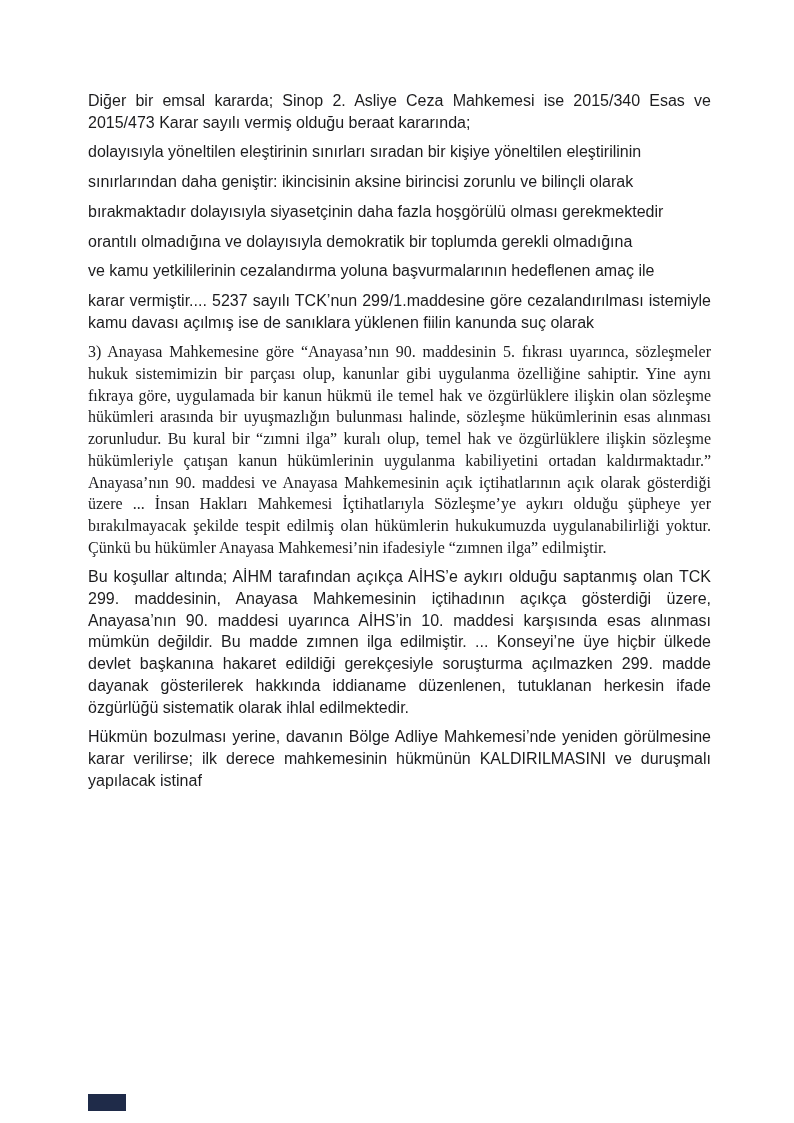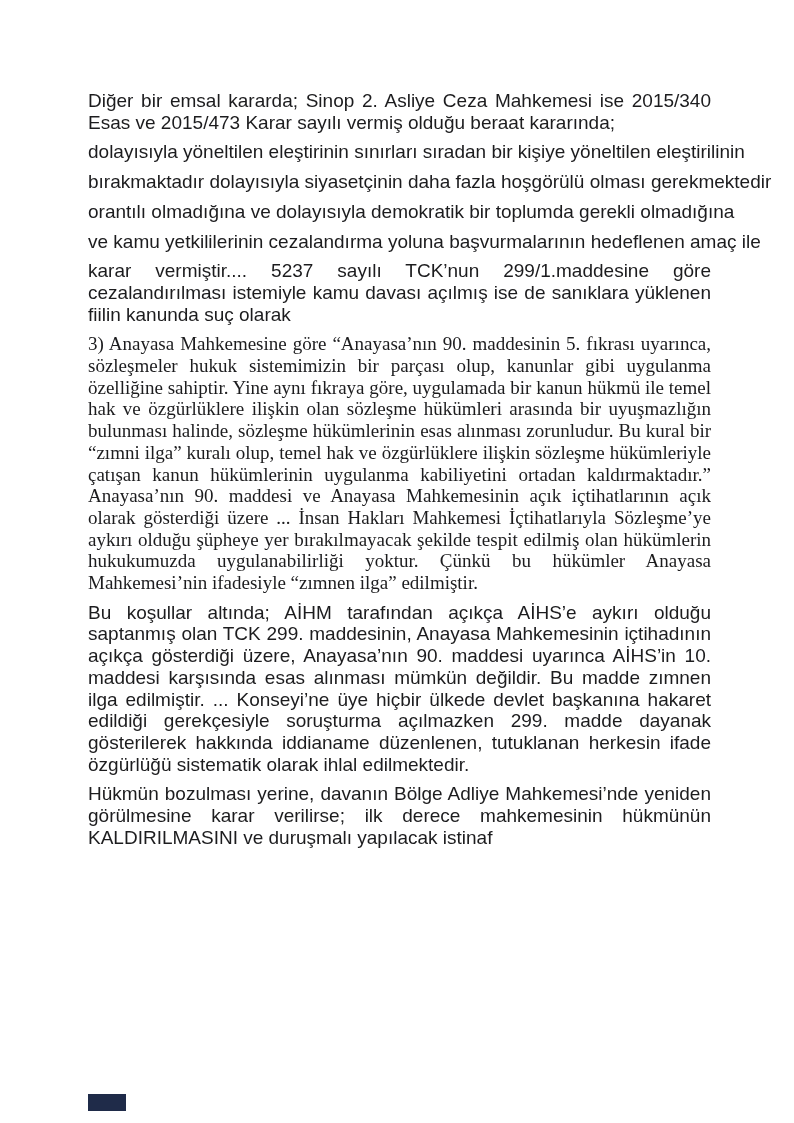--- a/index.html
+++ b/index.html
@@ -15,31 +15,31 @@
     background: #ffffff;
     overflow: hidden;
     font-family: "Liberation Sans", "DejaVu Sans", sans-serif;
   }
   .content {
     position: absolute;
     left: 88px;
     top: 90px;
     width: 623px;
     color: #1c1c1e;
-    font-size: 19px;
+    font-size: 16px;
     line-height: 21.7px;
     letter-spacing: 0px;
   }
   .content p {
     margin: 0 0 8px 0;
     text-align: justify;
   }
   
   .content p.single {
-    text-align: right;
+    text-align: left;
     white-space: nowrap;
   }
   .sp-before-xl { margin-top: 30px; font-family: Liberation Serif, serif; }
   .sp-before-lg { margin-top: 17px; }
   .sp-before-sm { margin-top: 6px; }
   .stamp {
     position: absolute;
     left: 88px;
     top: 1094px;
     width: 38px;
@@ -47,20 +47,21 @@
     background: #1f2b49;
   }
 </style>
 </head>
 <body>
 
 <div class="page">
   <main class="content">
     <p>Diğer bir emsal kararda; Sinop 2. Asliye Ceza Mahkemesi ise 2015/340 Esas ve 2015/473 Karar sayılı vermiş olduğu beraat kararında;</p>
     <p class="single">dolayısıyla yöneltilen eleştirinin sınırları sıradan bir kişiye yöneltilen eleştirilinin</p>
+    <p class="single">sınırlarından daha geniştir: ikincisinin aksine birincisi zorunlu ve bilinçli olarak</p>
     <p class="single">bırakmaktadır dolayısıyla siyasetçinin daha fazla hoşgörülü olması gerekmektedir</p>
     <p class="single">orantılı olmadığına ve dolayısıyla demokratik bir toplumda gerekli olmadığına</p>
     <p class="single">ve kamu yetkililerinin cezalandırma yoluna başvurmalarının hedeflenen amaç ile</p>
     <p>karar vermiştir.... 5237 sayılı TCK’nun 299/1.maddesine göre cezalandırılması istemiyle kamu davası açılmış ise de sanıklara yüklenen fiilin kanunda suç olarak</p>
     <p class="sp-before-xl">3) Anayasa Mahkemesine göre “Anayasa’nın 90. maddesinin 5. fıkrası uyarınca, sözleşmeler hukuk sistemimizin bir parçası olup, kanunlar gibi uygulanma özelliğine sahiptir. Yine aynı fıkraya göre, uygulamada bir kanun hükmü ile temel hak ve özgürlüklere ilişkin olan sözleşme hükümleri arasında bir uyuşmazlığın bulunması halinde, sözleşme hükümlerinin esas alınması zorunludur. Bu kural bir “zımni ilga” kuralı olup, temel hak ve özgürlüklere ilişkin sözleşme hükümleriyle çatışan kanun hükümlerinin uygulanma kabiliyetini ortadan kaldırmaktadır.” Anayasa’nın 90. maddesi ve Anayasa Mahkemesinin açık içtihatlarının açık olarak gösterdiği üzere ... İnsan Hakları Mahkemesi İçtihatlarıyla Sözleşme’ye aykırı olduğu şüpheye yer bırakılmayacak şekilde tespit edilmiş olan hükümlerin hukukumuzda uygulanabilirliği yoktur. Çünkü bu hükümler Anayasa Mahkemesi’nin ifadesiyle “zımnen ilga” edilmiştir.</p>
     <p class="sp-before-sm">Bu koşullar altında; AİHM tarafından açıkça AİHS’e aykırı olduğu saptanmış olan TCK 299. maddesinin, Anayasa Mahkemesinin içtihadının açıkça gösterdiği üzere, Anayasa’nın 90. maddesi uyarınca AİHS’in 10. maddesi karşısında esas alınması mümkün değildir. Bu madde zımnen ilga edilmiştir. ... Konseyi’ne üye hiçbir ülkede devlet başkanına hakaret edildiği gerekçesiyle soruşturma açılmazken 299. madde dayanak gösterilerek hakkında iddianame düzenlenen, tutuklanan herkesin ifade özgürlüğü sistematik olarak ihlal edilmektedir.</p>
     <p>Hükmün bozulması yerine, davanın Bölge Adliye Mahkemesi’nde yeniden görülmesine karar verilirse; ilk derece mahkemesinin hükmünün KALDIRILMASINI ve duruşmalı yapılacak istinaf</p>
   </main>
   <div class="stamp"></div>
 </div>

